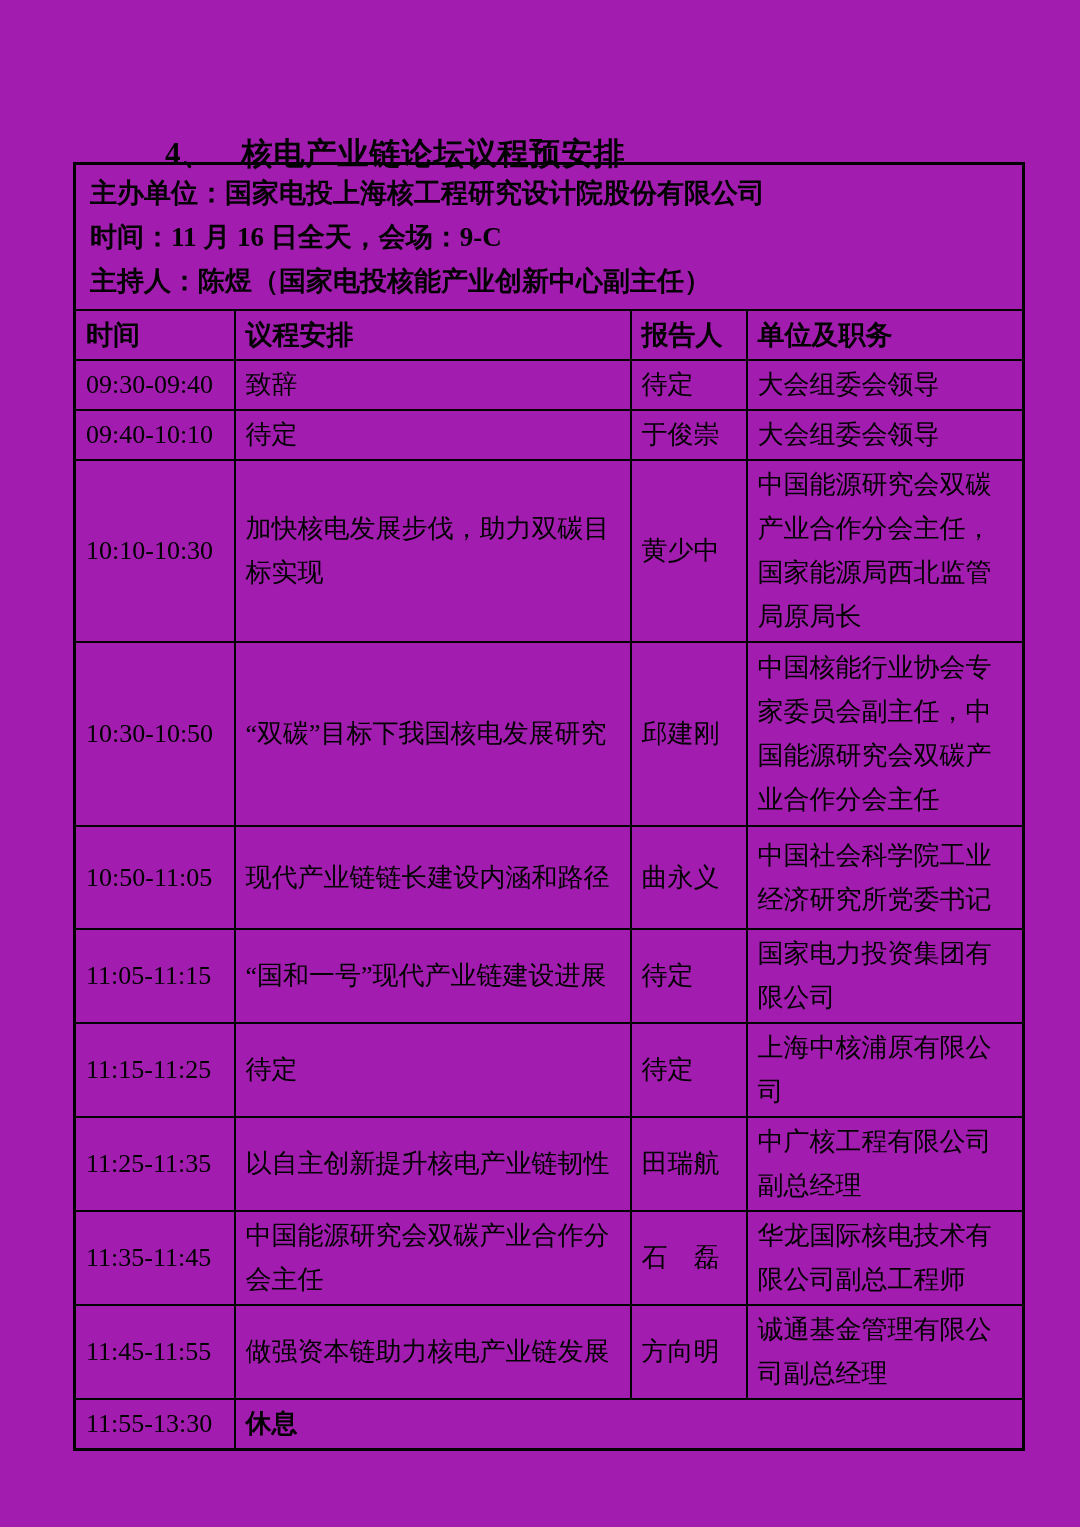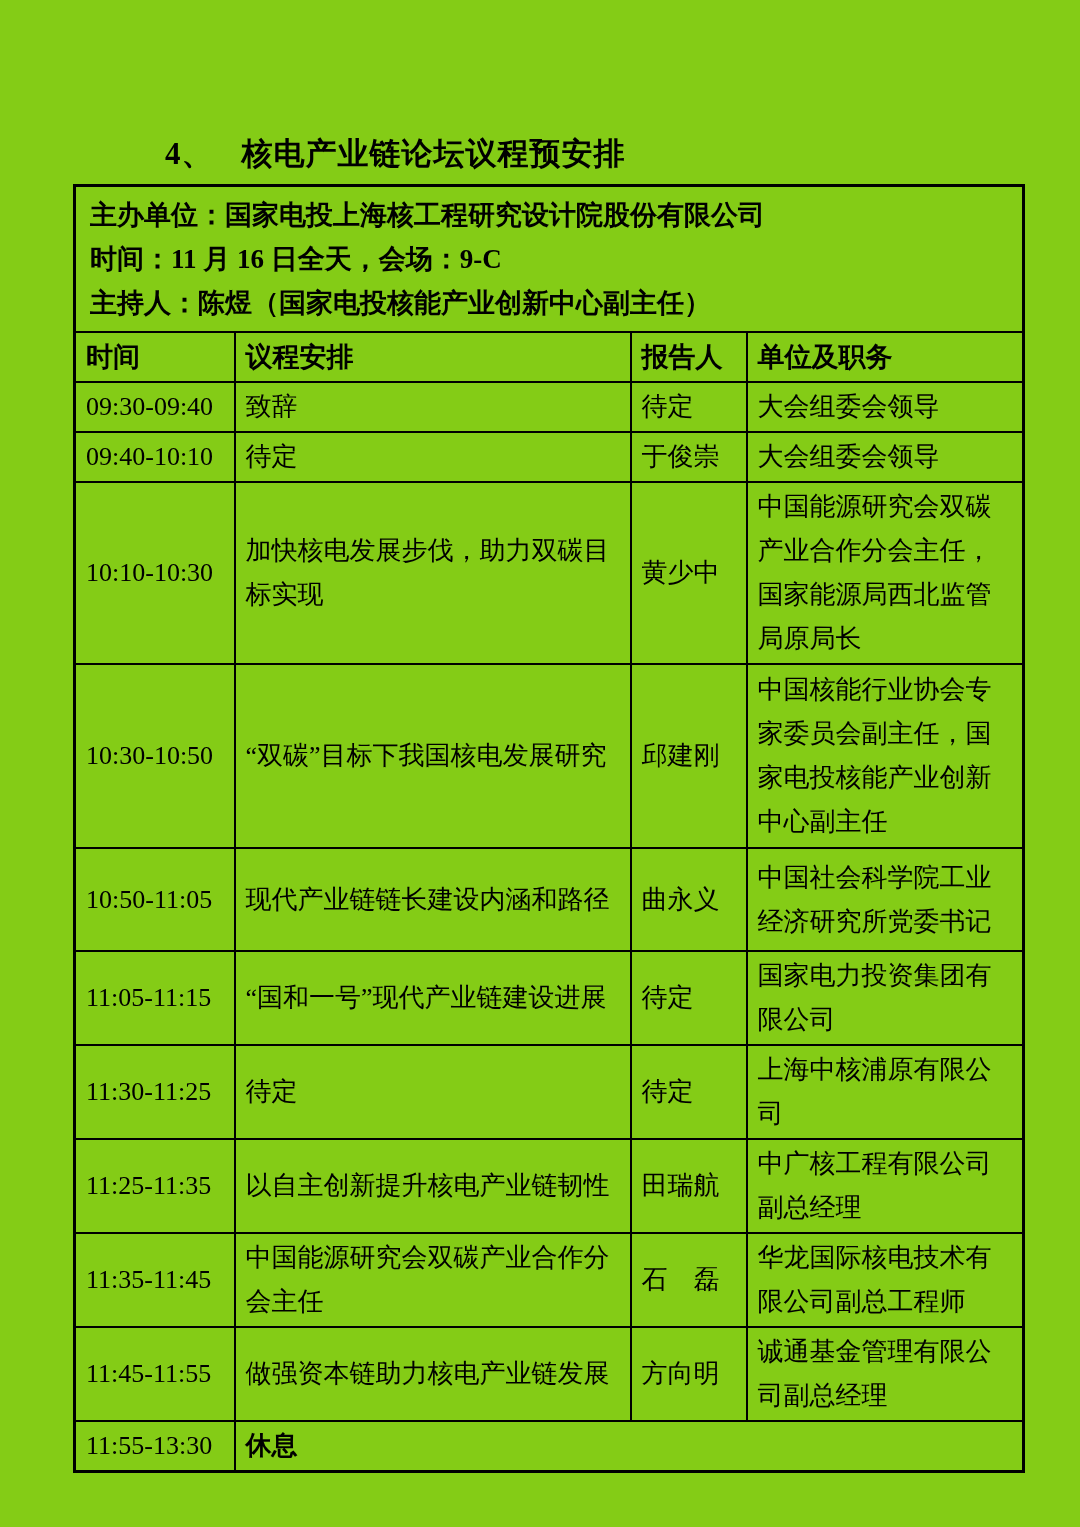--- a/index.html
+++ b/index.html
@@ -4,41 +4,41 @@
 <style>
   html, body {
     margin: 0;
     padding: 0;
     background: #ffffff;
   }
   .page {
     position: relative;
     width: 1080px;
     height: 1527px;
-    background: #84cc16;
+    background: #a21caf;
     color: #000000;
     font-family: "Liberation Serif", "DejaVu Serif", serif;
     overflow: hidden;
   }
   .doc-title {
     position: absolute;
     left: 165px;
     top: 133px;
     font-size: 31px;
     font-weight: bold;
     letter-spacing: 1px;
     white-space: nowrap;
   }
   .doc-title .num {
     margin-right: 28px;
   }
   table.agenda {
     position: absolute;
     left: 73px;
-    top: 184px;
+    top: 162px;
     width: 949px;
     border-collapse: collapse;
     table-layout: fixed;
     font-size: 26px;
   }
   table.agenda col.c-time { width: 160px; }
   table.agenda col.c-agenda { width: 396px; }
   table.agenda col.c-speaker { width: 116px; }
   table.agenda col.c-org { width: 277px; }
 
@@ -123,39 +123,39 @@
       <td>10:10-10:30</td>
       <td>加快核电发展步伐，助力双碳目标实现</td>
       <td>黄少中</td>
       <td>中国能源研究会双碳产业合作分会主任，国家能源局西北监管局原局长</td>
     </tr>
 
     <tr style="height:184px;">
       <td>10:30-10:50</td>
       <td>“双碳”目标下我国核电发展研究</td>
       <td>邱建刚</td>
-      <td>中国核能行业协会专家委员会副主任，国家电投核能产业创新中心副主任</td>
+      <td>中国核能行业协会专家委员会副主任，中国能源研究会双碳产业合作分会主任</td>
     </tr>
 
     <tr style="height:103px;">
       <td>10:50-11:05</td>
       <td>现代产业链链长建设内涵和路径</td>
       <td>曲永义</td>
       <td>中国社会科学院工业经济研究所党委书记</td>
     </tr>
 
     <tr style="height:92px;">
       <td>11:05-11:15</td>
       <td>“国和一号”现代产业链建设进展</td>
       <td>待定</td>
       <td>国家电力投资集团有限公司</td>
     </tr>
 
     <tr style="height:42px;">
-      <td>11:30-11:25</td>
+      <td>11:15-11:25</td>
       <td>待定</td>
       <td>待定</td>
       <td>上海中核浦原有限公司</td>
     </tr>
 
     <tr style="height:92px;font-family:Liberation Serif, serif;">
       <td>11:25-11:35</td>
       <td>以自主创新提升核电产业链韧性</td>
       <td>田瑞航</td>
       <td>中广核工程有限公司副总经理</td>

